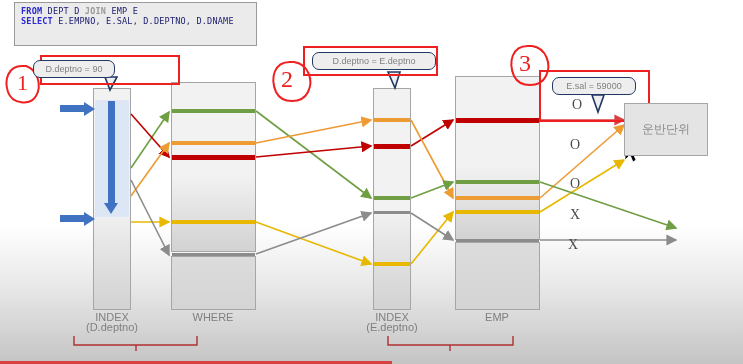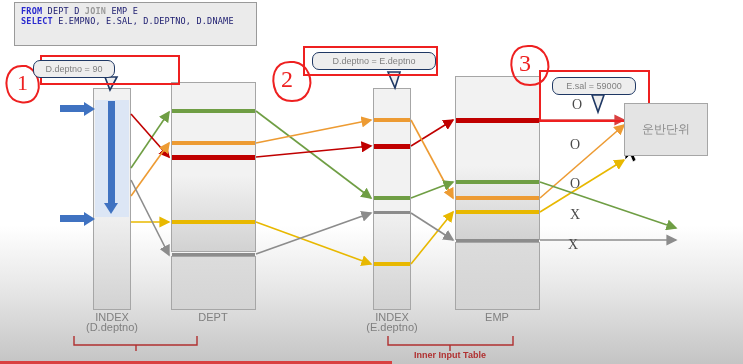--- a/index.html
+++ b/index.html
@@ -233,29 +233,26 @@
     <span>X</span></div>
   <div class="mark" style="left:568px;top:237px;">
     <span>X</span></div>
 
 
   <div class="col-label" style="left:82px;top:313px;width:60px;">
     <div>INDEX</div>
     <div>(D.deptno)</div>
   </div>
   <div class="col-label" style="left:183px;top:313px;width:60px;">
-    <div>DEPT</div>
+    <div>WHERE</div>
   </div>
   <div class="col-label" style="left:362px;top:313px;width:60px;">
     <div>INDEX</div>
     <div>(E.deptno)</div>
   </div>
   <div class="col-label" style="left:467px;top:313px;width:60px;text-align:center;">
     <div>EMP</div>
   </div>
 
-  <div class="bracket-label" style="left:390px;top:350px;width:120px;">
-    <span>Inner Input Table</span>
-  </div>
 
   <div class="bottom-strip" style="width:392px;"></div>
 
 </div>
 
 </body></html>

